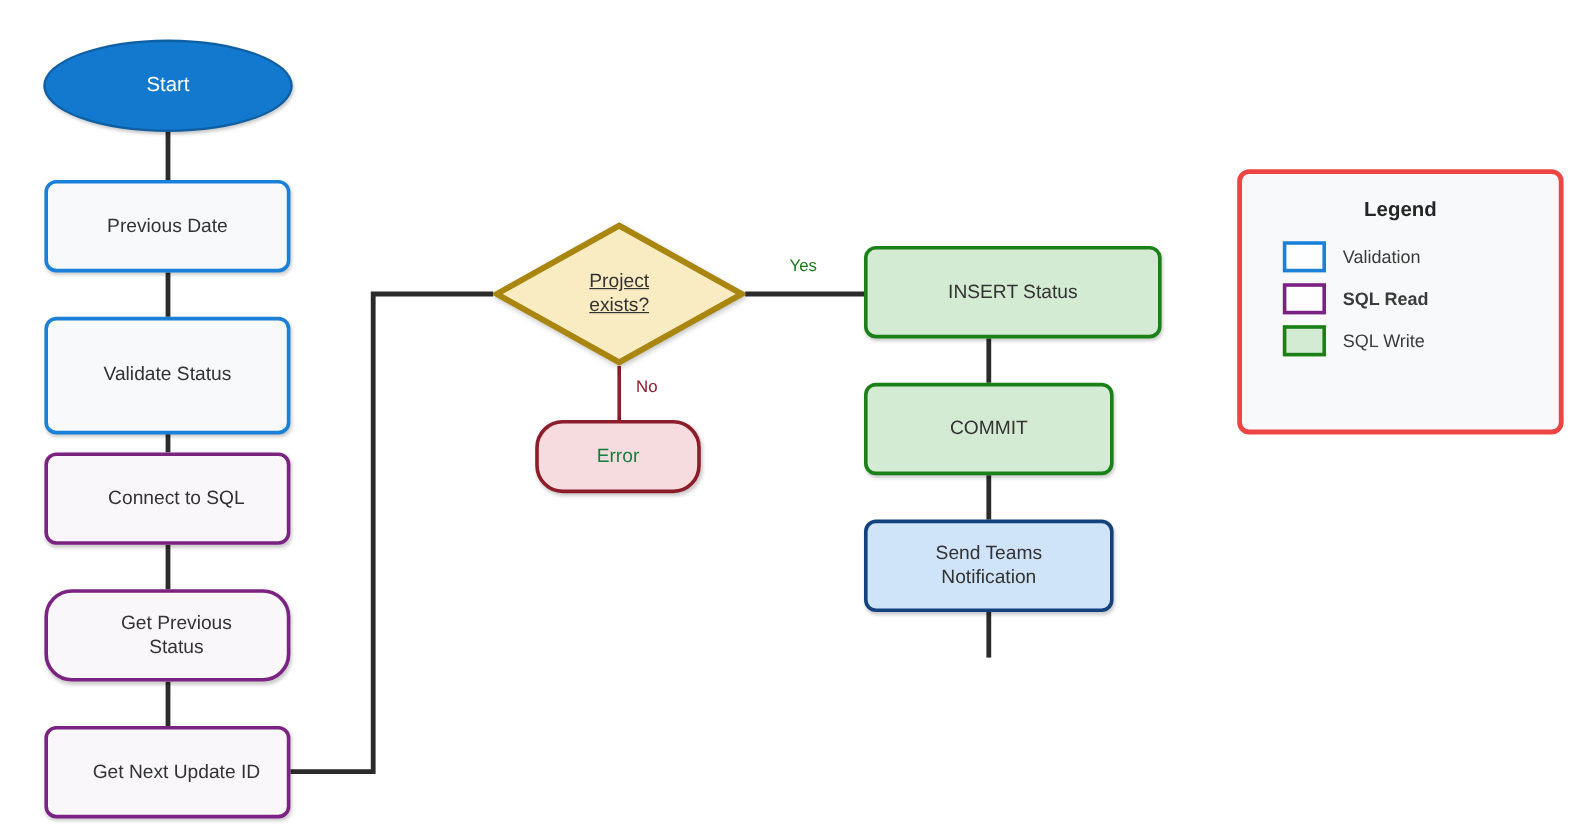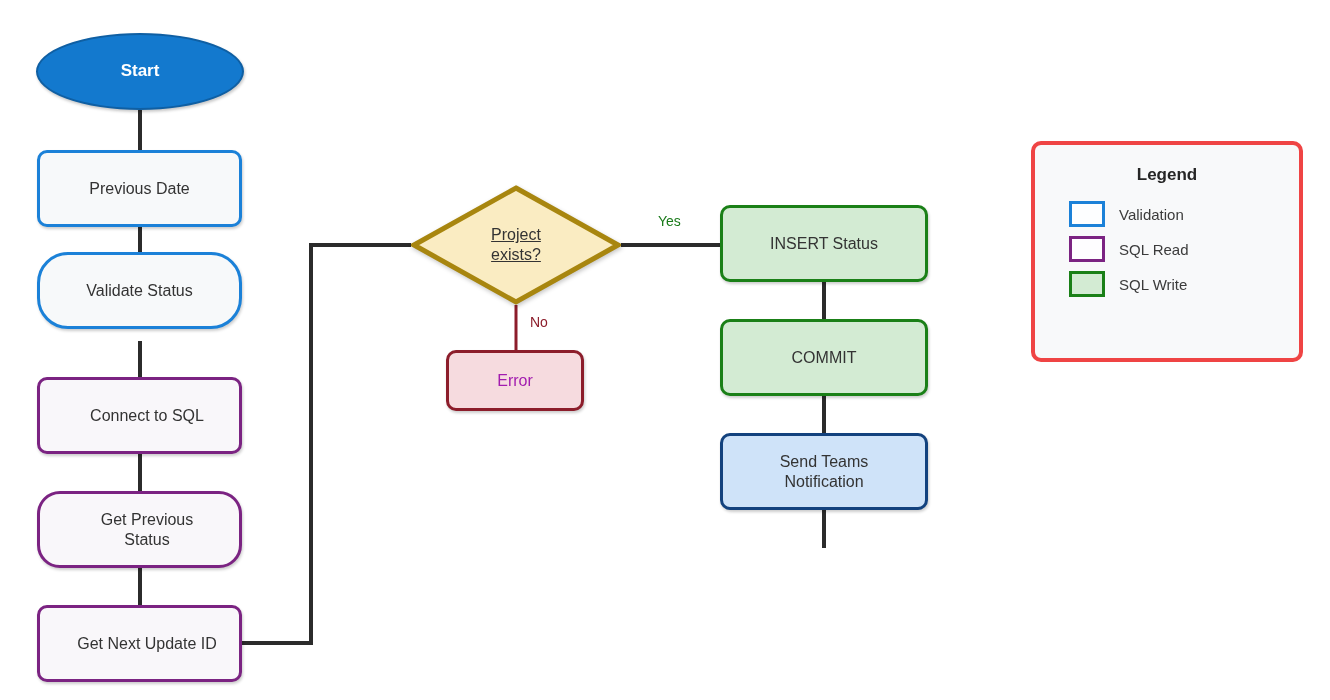--- a/index.html
+++ b/index.html
@@ -38,40 +38,40 @@
     z-index: 3;
   }
   .node .label { display: block; white-space: pre-line; }
 
   
   .node.terminator {
     background: #1379ce;
     border: 2px solid #0f5fa3;
     border-radius: 50%;
     color: #ffffff;
-    font-weight: bold;
+    font-weight: normal;
     font-size: 17px;
     box-shadow: 1px 2px 3px rgba(0,0,0,0.22);
     text-align: right;
   }
 
   
   .node.process {
     border-radius: 10px;
     border-width: 3px;
     border-style: solid;
     color: #333333;
     font-size: 16px;
     box-shadow: 1px 2px 3px rgba(0,0,0,0.20);
   }
   .node.validation { background: #f7f9fa; border-color: #1b81d8; }
   .node.sqlread    { background: #f9f7fa; border-color: #7b2382; padding-left: 15px; }
   .node.sqlwrite   { background: #d3ebd3; border-color: #1a8017; }
   .node.api        { background: #cfe3f9; border-color: #13427e; }
-  .node.error      { background: #f6dbdf; border-color: #8c1d2b; color: #a21caf; }
+  .node.error      { background: #f6dbdf; border-color: #8c1d2b; color: #15803d; border-radius: 23px; }
 
   
   .node.decision {
     background: transparent;
     border: none;
     box-shadow: none;
     font-size: 16px;
     color: #333333;
   }
   .node.decision .diamond-svg {
@@ -159,21 +159,21 @@
   </svg>
 
   <div class="node terminator" style="left:36px; top:33px; width:208px; height:77px;">
     <span class="label">Start</span>
   </div>
 
   <div class="node process validation" style="left:37px; top:150px; width:205px; height:77px;">
     <span class="label">Previous Date</span>
   </div>
 
-  <div class="node process validation" style="left:37px; top:252px; width:205px; height:77px;border-radius:31px;">
+  <div class="node process validation" style="left:37px; top:264px; width:205px; height:98px;">
     <span class="label">Validate Status</span>
   </div>
 
   <div class="node process sqlread" style="left:37px; top:377px; width:205px; height:77px;">
     <span class="label">Connect to SQL</span>
   </div>
 
   <div class="node process sqlread" style="left:37px; top:491px; width:205px; height:77px;border-radius:23px;">
     <span class="label">Get Previous
 Status</span>
@@ -188,21 +188,21 @@
       <polygon points="105,3 207,60 105,117 3,60" fill="#faecc2" stroke="#a8860f" stroke-width="5" stroke-linejoin="miter"></polygon>
     </svg>
     <span class="label">Project
 exists?</span>
   </div>
 
   <div class="node process error" style="left:446px; top:350px; width:138px; height:61px;">
     <span class="label">Error</span>
   </div>
 
-  <div class="node process sqlwrite" style="left:720px; top:205px; width:208px; height:77px;">
+  <div class="node process sqlwrite" style="left:720px; top:205px; width:248px; height:77px;">
     <span class="label">INSERT Status</span>
   </div>
 
   <div class="node process sqlwrite" style="left:720px; top:319px; width:208px; height:77px;">
     <span class="label">COMMIT</span>
   </div>
 
   <div class="node process api" style="left:720px; top:433px; width:208px; height:77px;">
     <span class="label">Send Teams
 Notification</span>
@@ -213,21 +213,21 @@
   <div class="edge-label no" style="left:530px; top:314px;">No</div>
 
   <div id="legend" style="left:1031px; top:141px; width:272px; height:221px; padding:20px 0 0 0;">
     <div id="legend-title">Legend</div>
 
     <div class="legend-row" style="margin:16px 0 0 34px;">
       <span class="legend-swatch" style="border-color:#1b81d8; background:#fdfeff;"></span>
       <span class="legend-text">Validation</span>
     </div>
 
-    <div class="legend-row" style="margin:9px 0 0 34px;">
+    <div class="legend-row" style="margin:9px 0 0 34px;font-weight:bold;">
       <span class="legend-swatch" style="border-color:#7b2382; background:#fefdff;"></span>
       <span class="legend-text">SQL Read</span>
     </div>
 
     <div class="legend-row" style="margin:9px 0 0 34px;">
       <span class="legend-swatch" style="border-color:#1a8017; background:#d3ebd3;"></span>
       <span class="legend-text">SQL Write</span>
     </div>
 
   </div>

